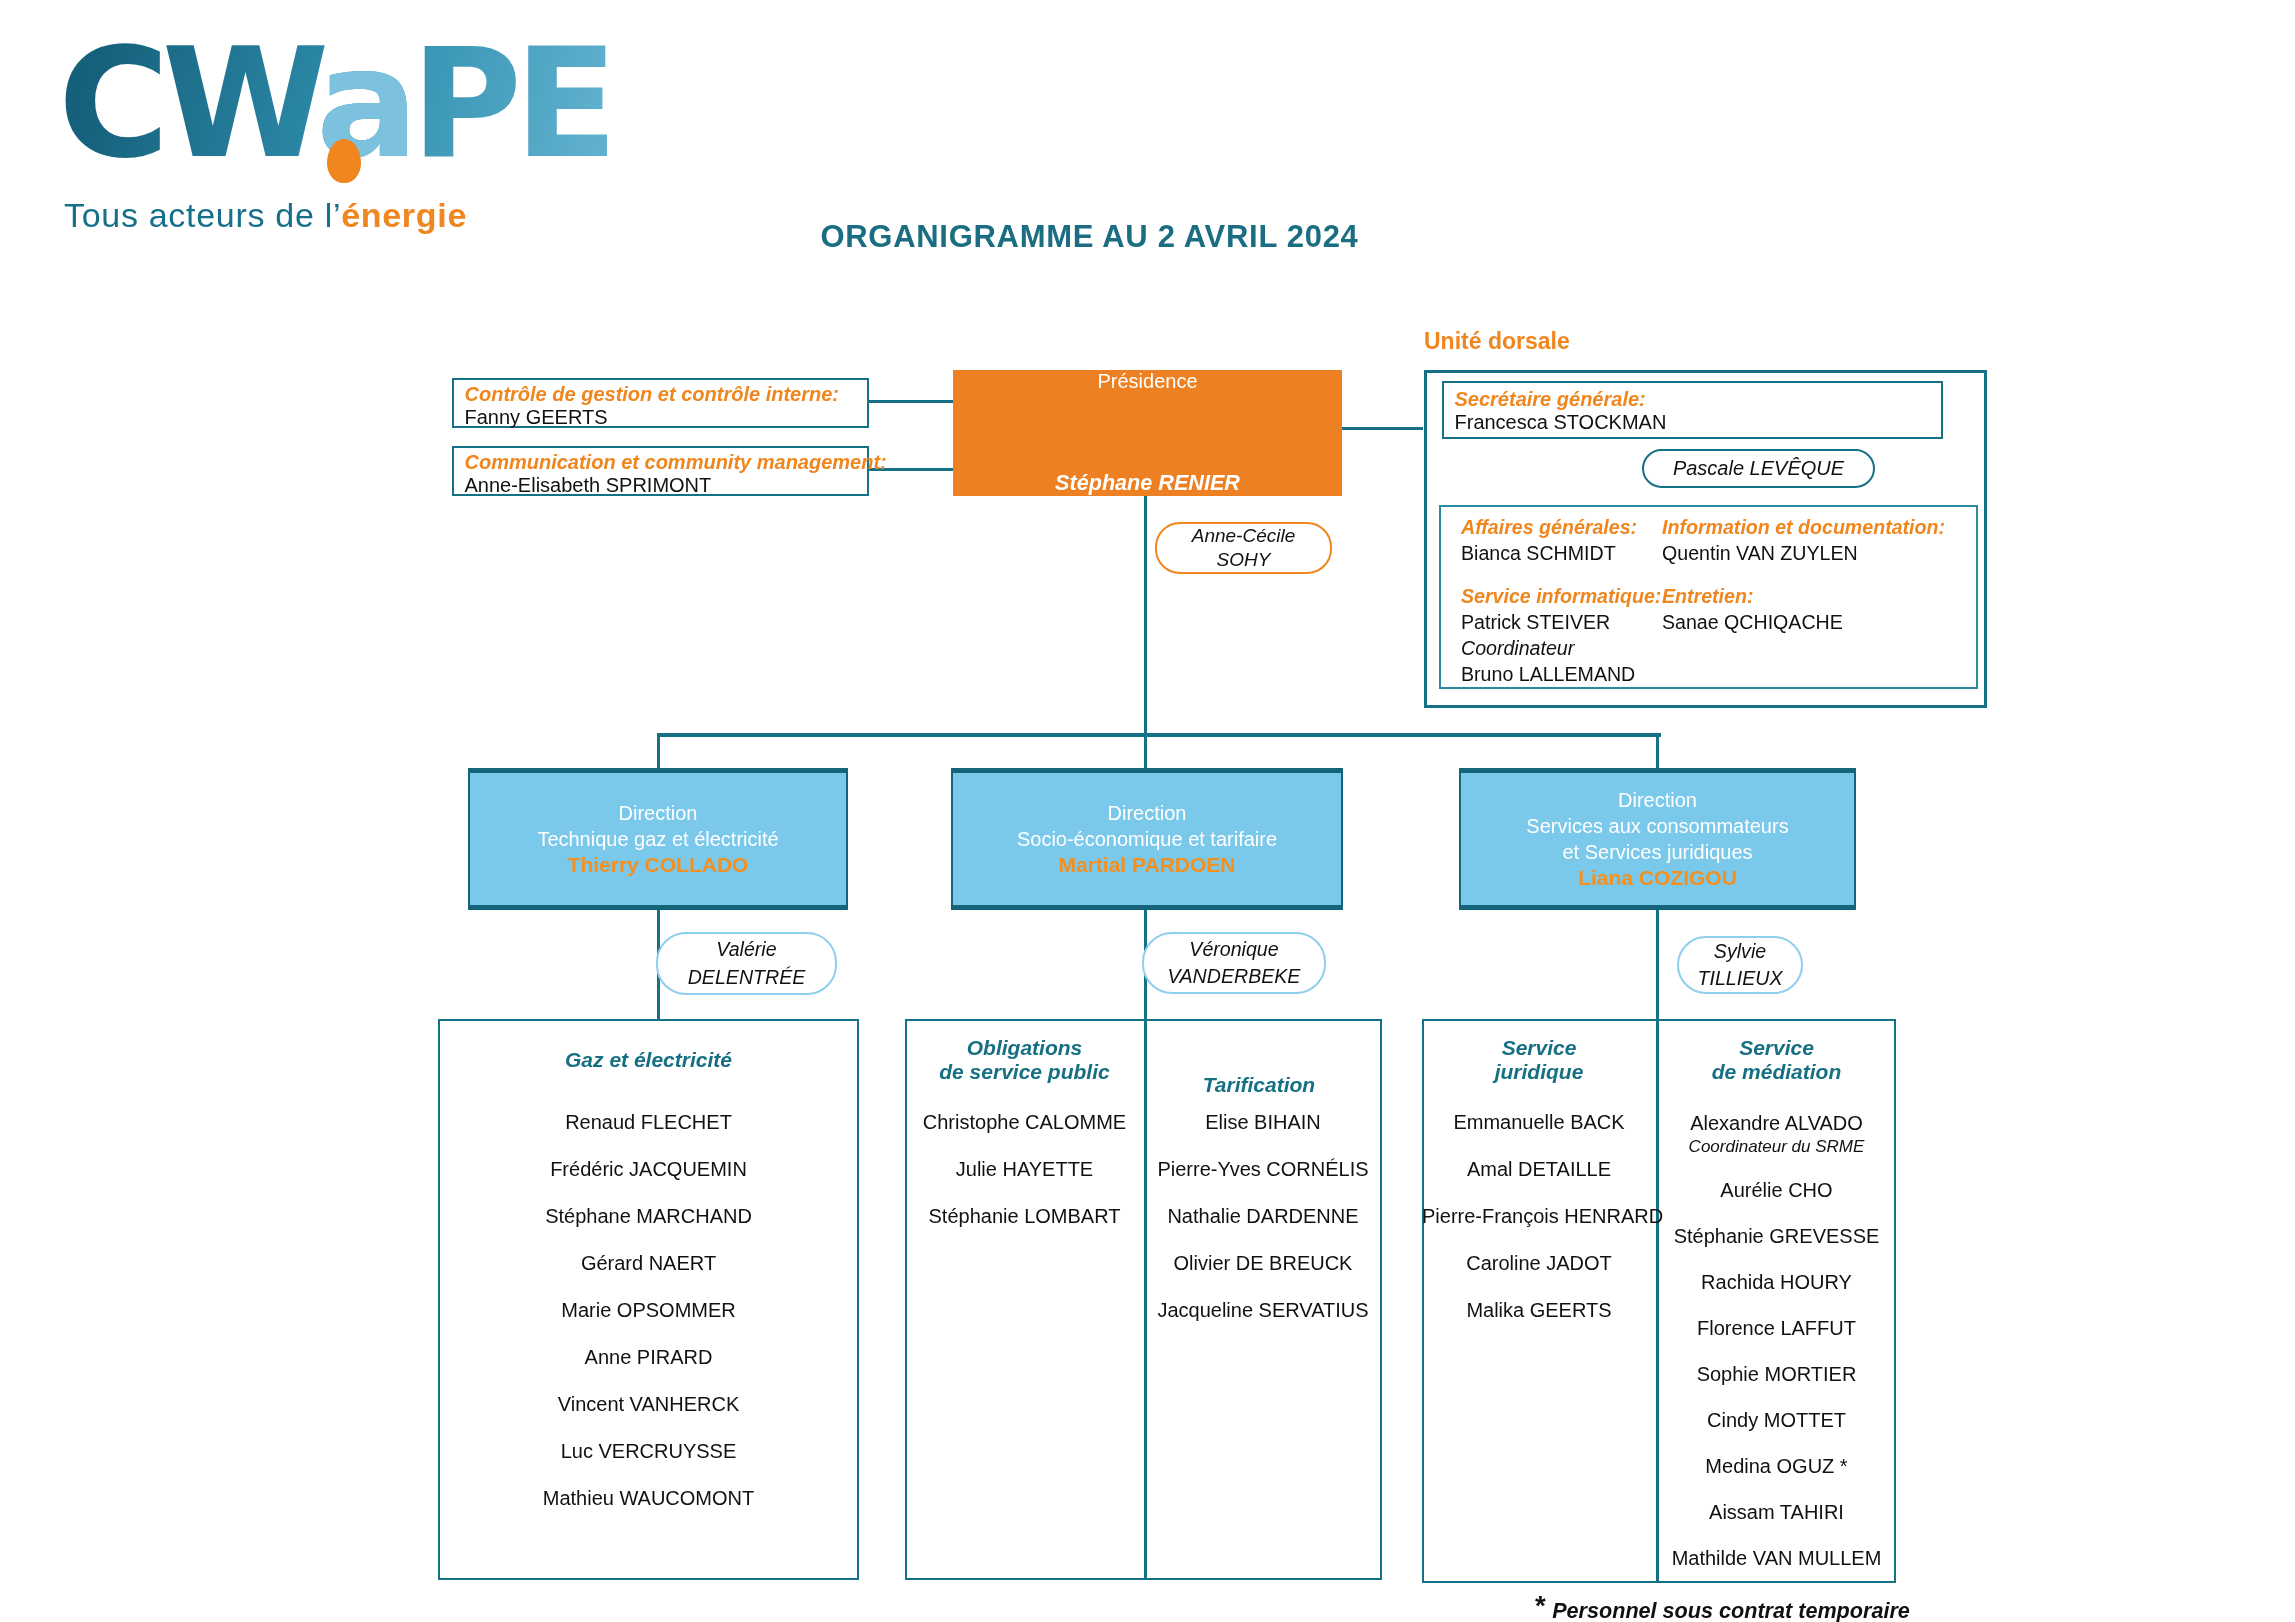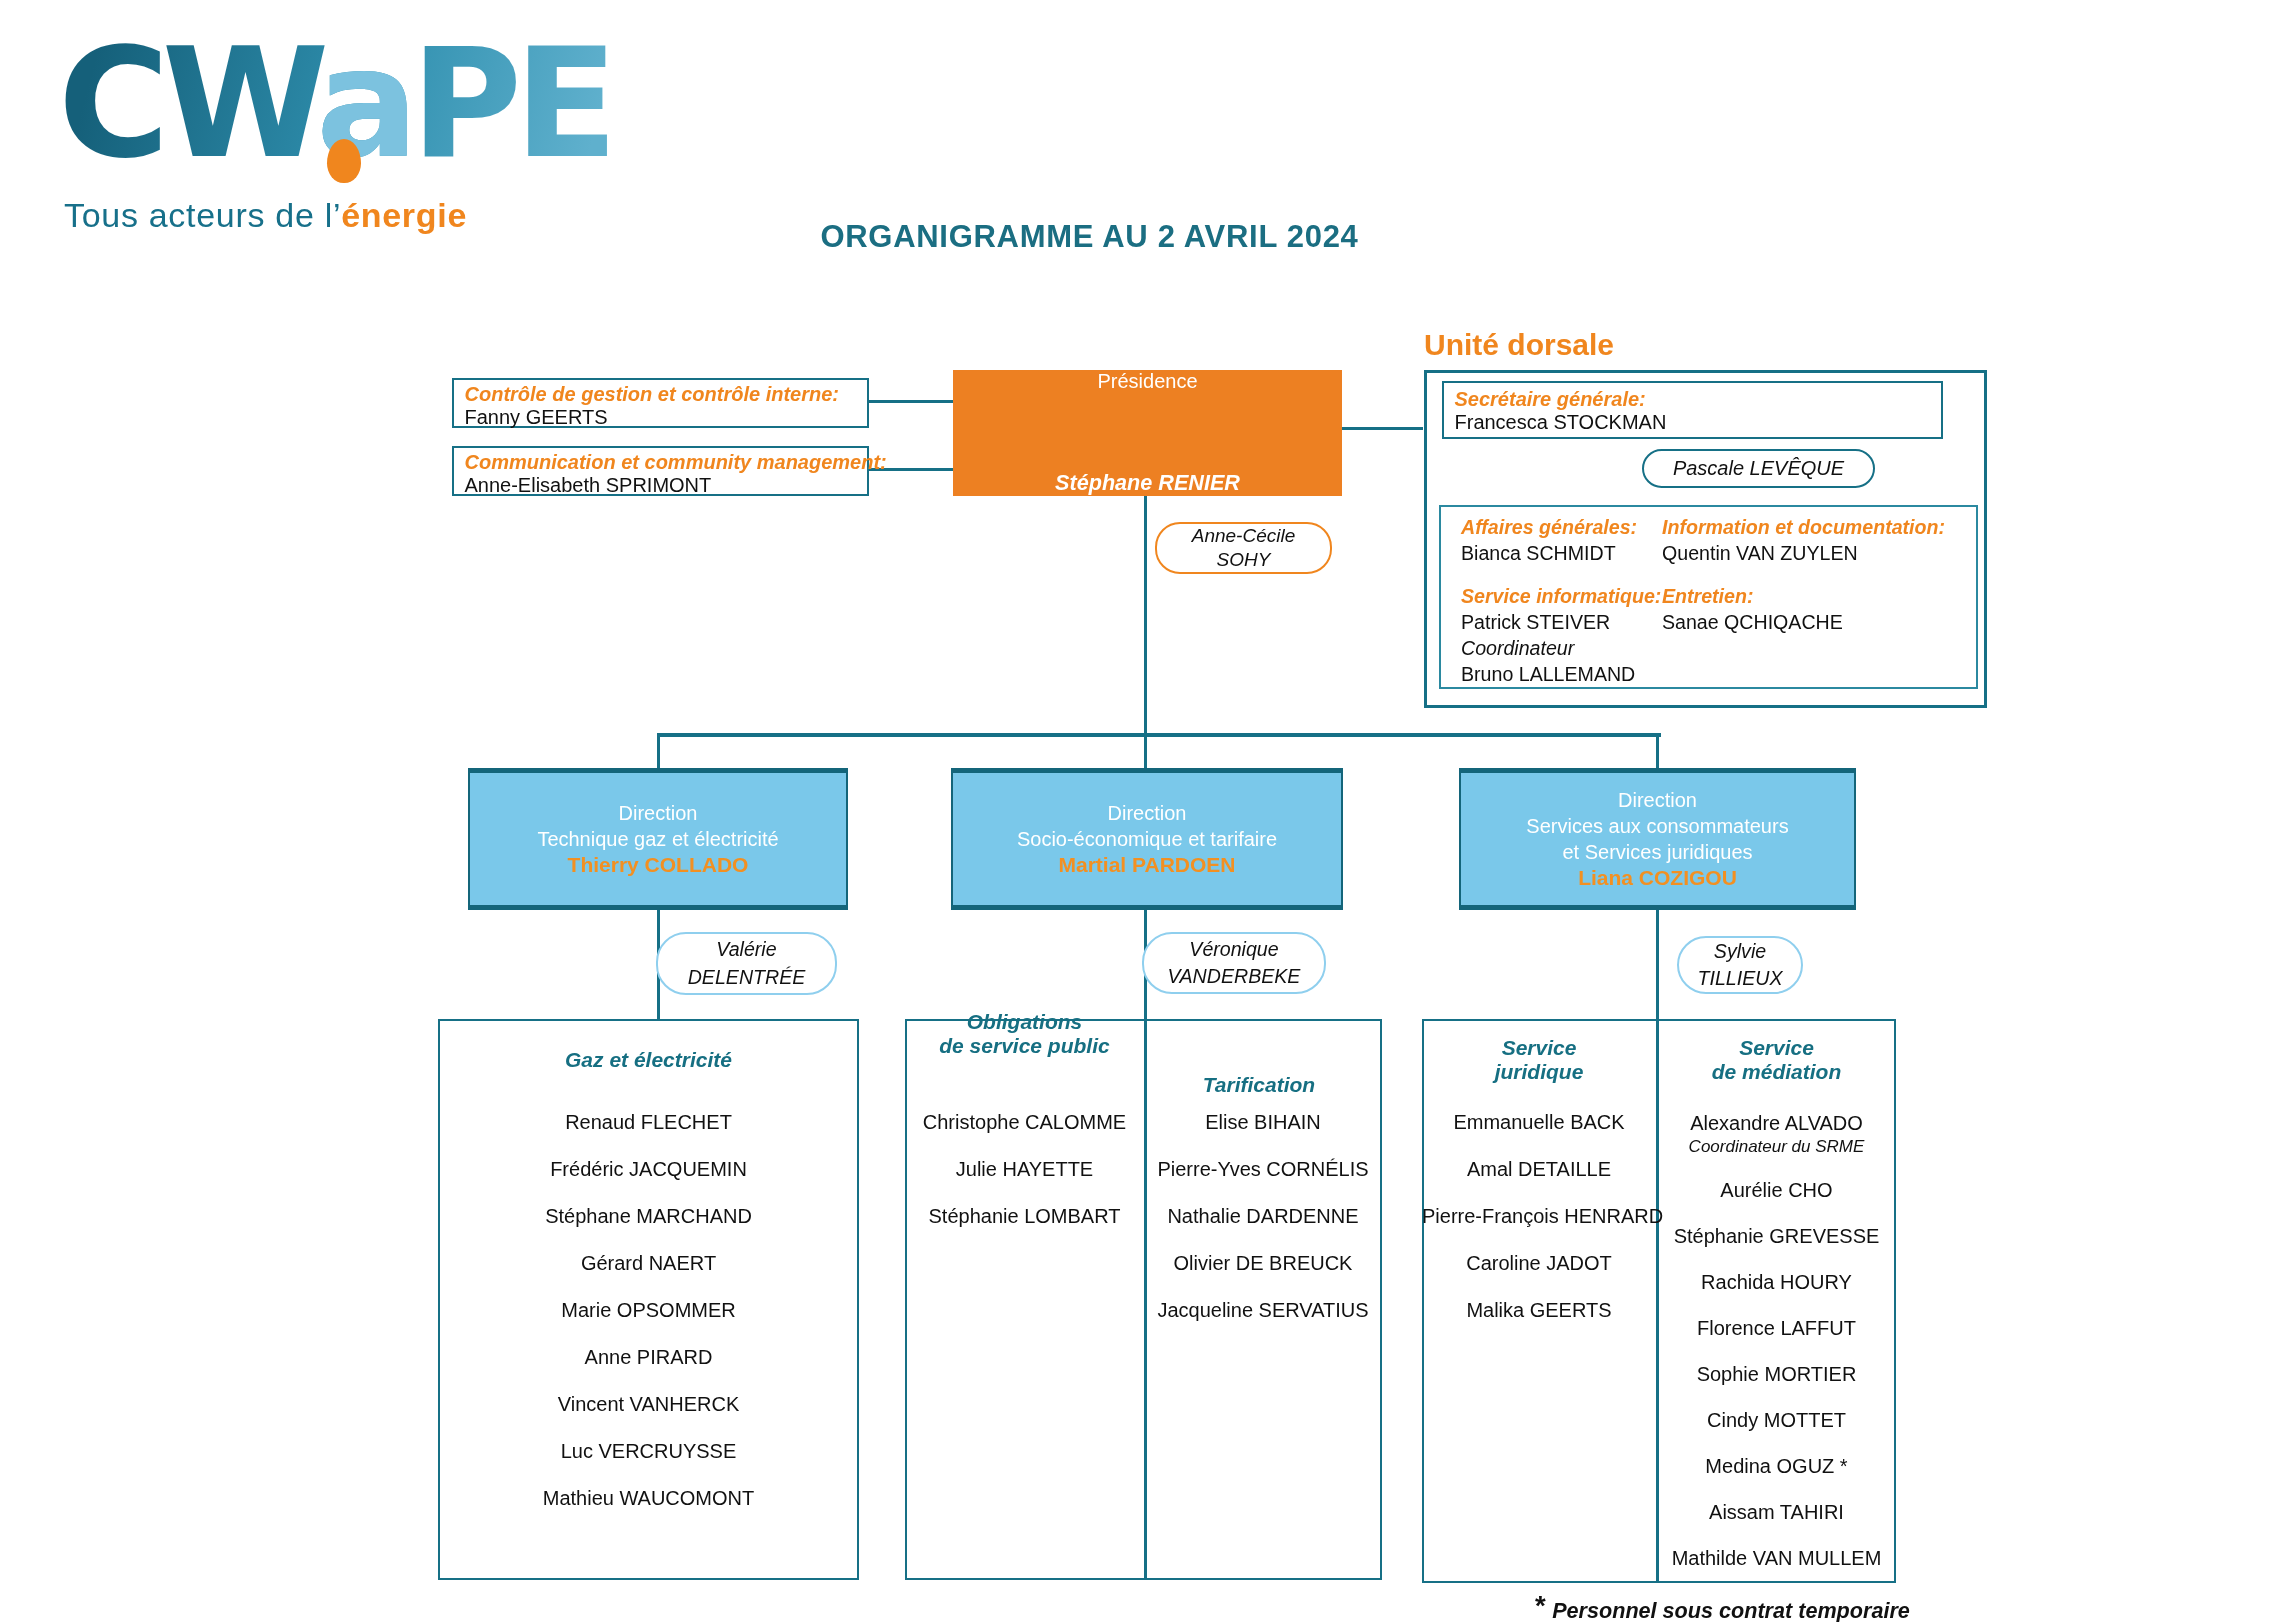--- a/index.html
+++ b/index.html
@@ -29,21 +29,21 @@
   .box{position:absolute;background:#fff;border:2.6px solid #167086;box-sizing:border-box;z-index:2;}
   .staff-box{padding:3.3px 10.5px;}
   .lbl{color:#F0861E;font-weight:bold;font-style:italic;font-size:20px;line-height:23px;white-space:nowrap;}
   .nm{color:#111;font-size:20px;line-height:23px;white-space:nowrap;}
   
   .presidency{position:absolute;background:#ED8022;border:none;color:#fff;z-index:2;
     display:flex;flex-direction:column;align-items:center;justify-content:space-between;gap:10.5px;text-align:center;}
   .presidency .p-title{font-size:20px;}
   .presidency .p-name{font-size:21.6px;font-weight:bold;font-style:italic;}
   
-  .dorsal-heading{position:absolute;left:1424px;top:328px;font-size:30px;font-weight:bold;color:#F0861E;z-index:2;white-space:nowrap;}
+  .dorsal-heading{position:absolute;left:1424px;top:328px;font-size:23px;font-weight:bold;color:#F0861E;z-index:2;white-space:nowrap;}
   .dorsal-outer{border-width:3.9px;}
   .dorsal-inner2{border:2px solid #2b89a0;}
   .u-col{position:absolute;z-index:3;font-size:19.6px;line-height:26px;white-space:nowrap;}
   .u-col .lbl{font-size:19.6px;line-height:26px;}
   .u-col .nm{font-size:19.6px;line-height:26px;}
   .u-gap{height:17px;}
   .u-note{font-style:italic;}
   
   .pill{position:absolute;background:#fff;box-sizing:border-box;z-index:5;
     display:flex;flex-direction:column;align-items:center;justify-content:center;
@@ -170,21 +170,21 @@
 
 <div class="box" style="left:438px;top:1019px;width:421px;height:561px;"></div>
 <div class="box" style="left:905px;top:1019px;width:477px;height:561px;"></div>
 <div class="box" style="left:1422px;top:1019px;width:474px;height:564px;"></div>
 <div class="divider" style="left:1144px;top:1019px;height:561px;"></div>
 <div class="divider" style="left:1656px;top:1019px;height:564px;"></div>
 
 <div class="dept-header" style="left:438px;top:1022px;width:421px;height:75px;">
   <div>Gaz et électricité</div>
 </div>
-<div class="dept-header" style="left:905px;top:996px;width:239px;height:75px;">
+<div class="dept-header" style="left:905px;top:1022px;width:239px;height:75px;">
   <div>Obligations</div>
   <div>de service public</div>
 </div>
 <div class="dept-header" style="left:1144px;top:1022px;width:230px;height:75px;justify-content:flex-end;">
   <div>Tarification</div>
 </div>
 <div class="dept-header" style="left:1422px;top:1022px;width:234px;height:75px;">
   <div>Service</div>
   <div>juridique</div>
 </div>

